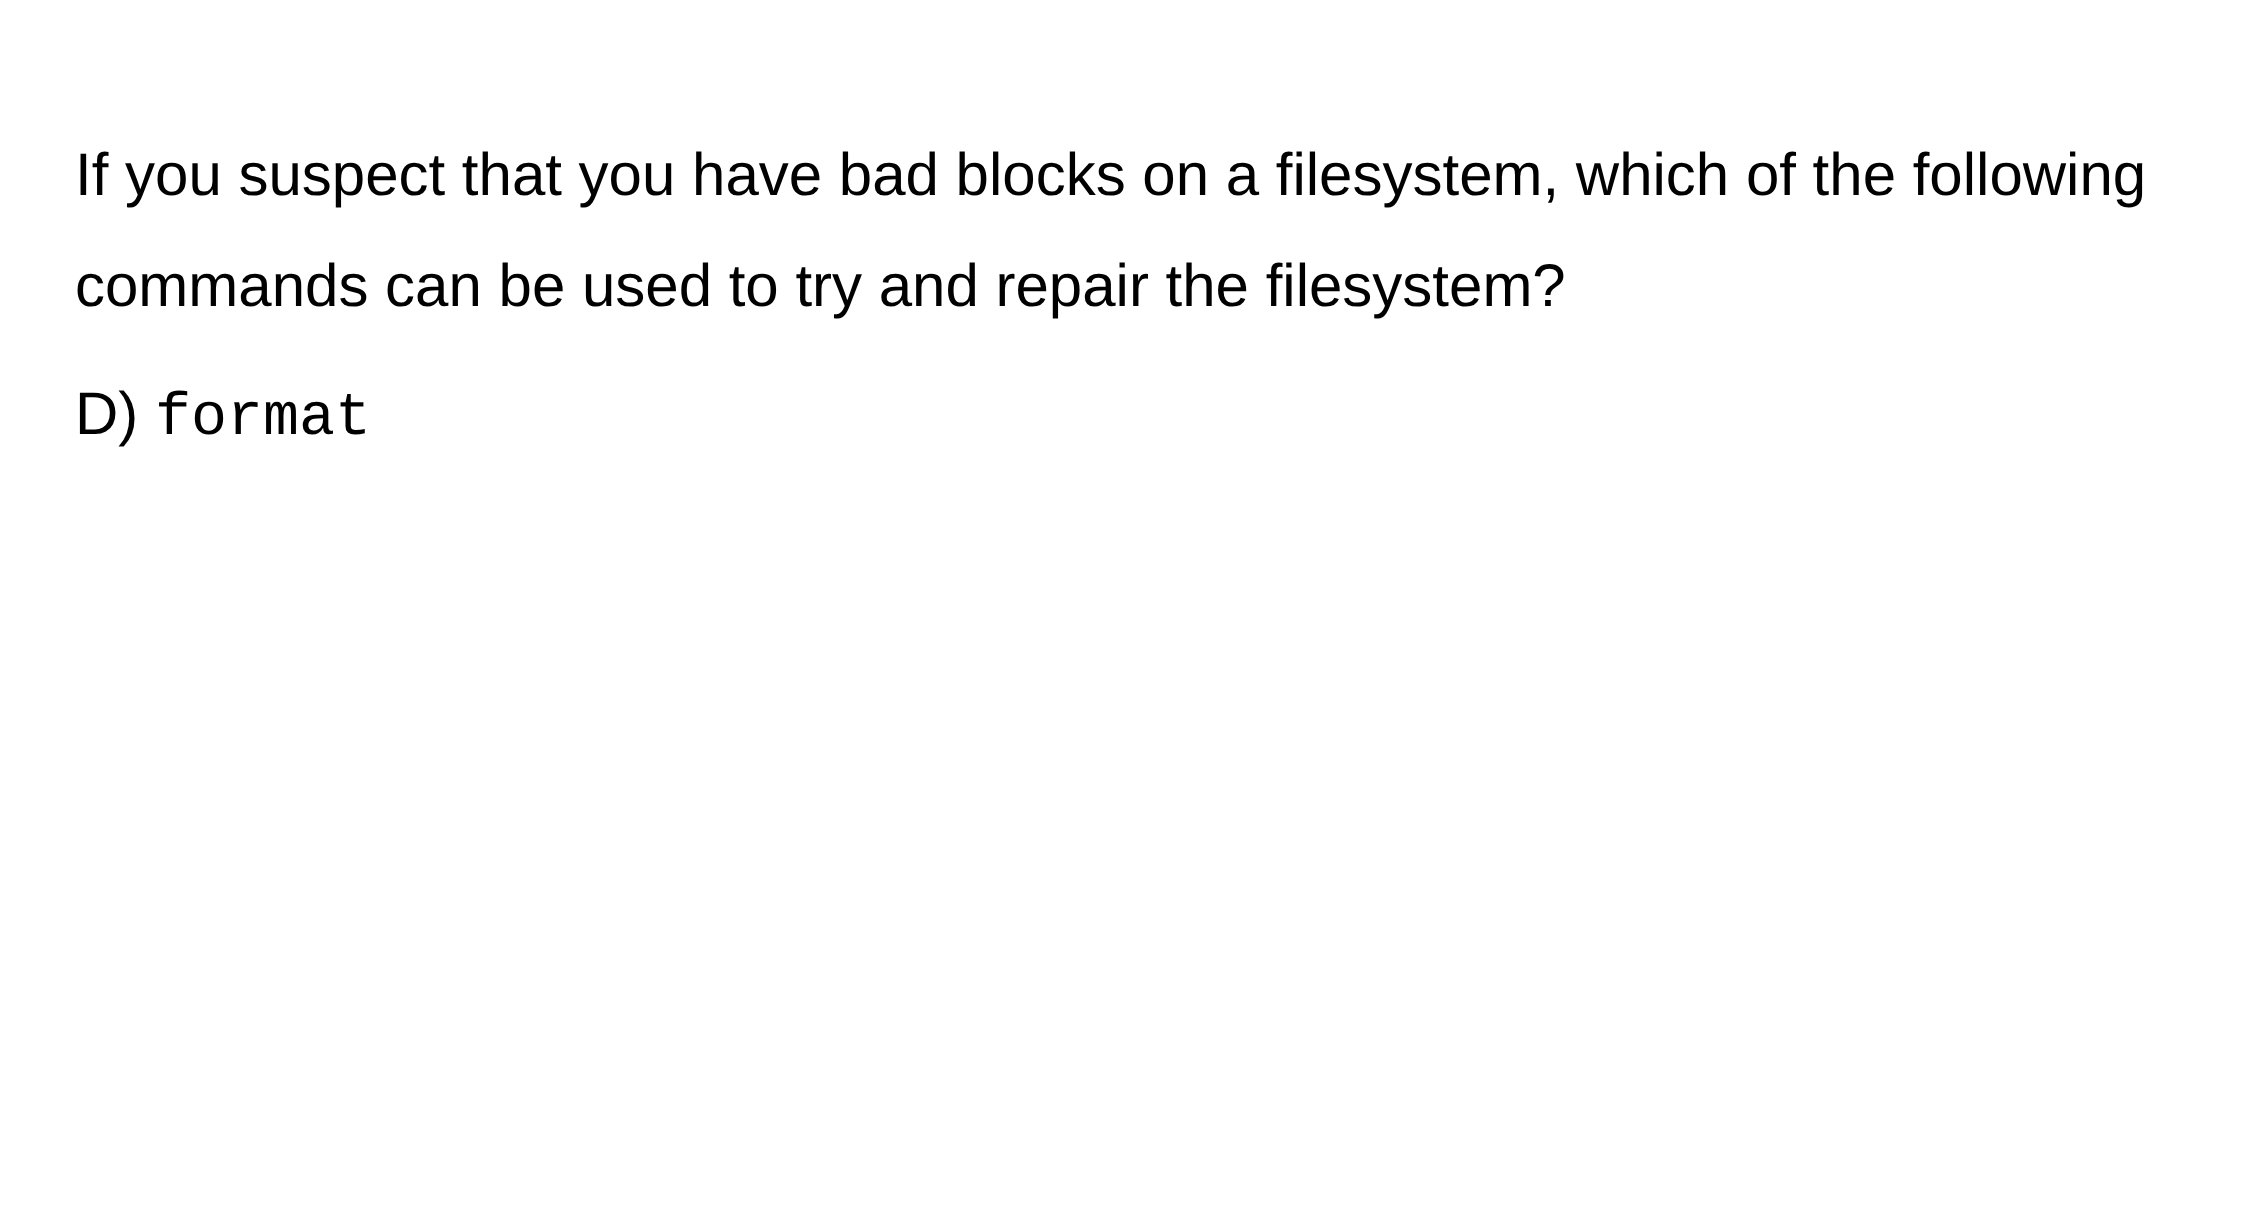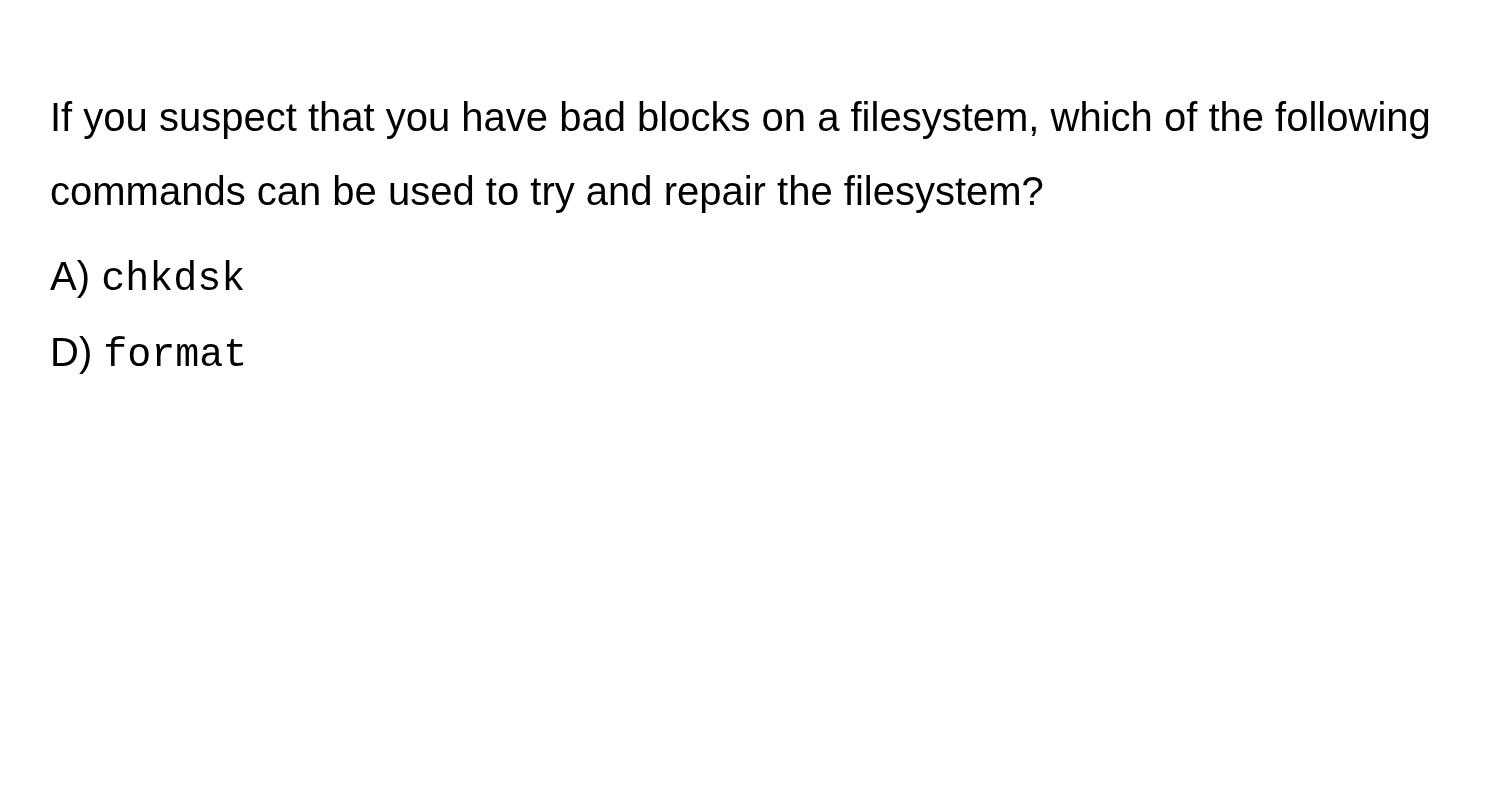--- a/index.html
+++ b/index.html
@@ -40,18 +40,15 @@
       display: inline;
     }
   </style>
 </head>
 <body>
 
 <div class="question-text">If you suspect that you have bad blocks on a filesystem, which of the following commands can be used to try and repair the filesystem?</div>
 
 <div class="options">
   <div class="option">
-    <span class="option-label">A) </span><span class="option-value">chkdsk</span>
-  </div>
-  <div class="option">
     <span class="option-label">D) </span><span class="option-value">format</span>
   </div>
 </div>
 
 </body></html>

